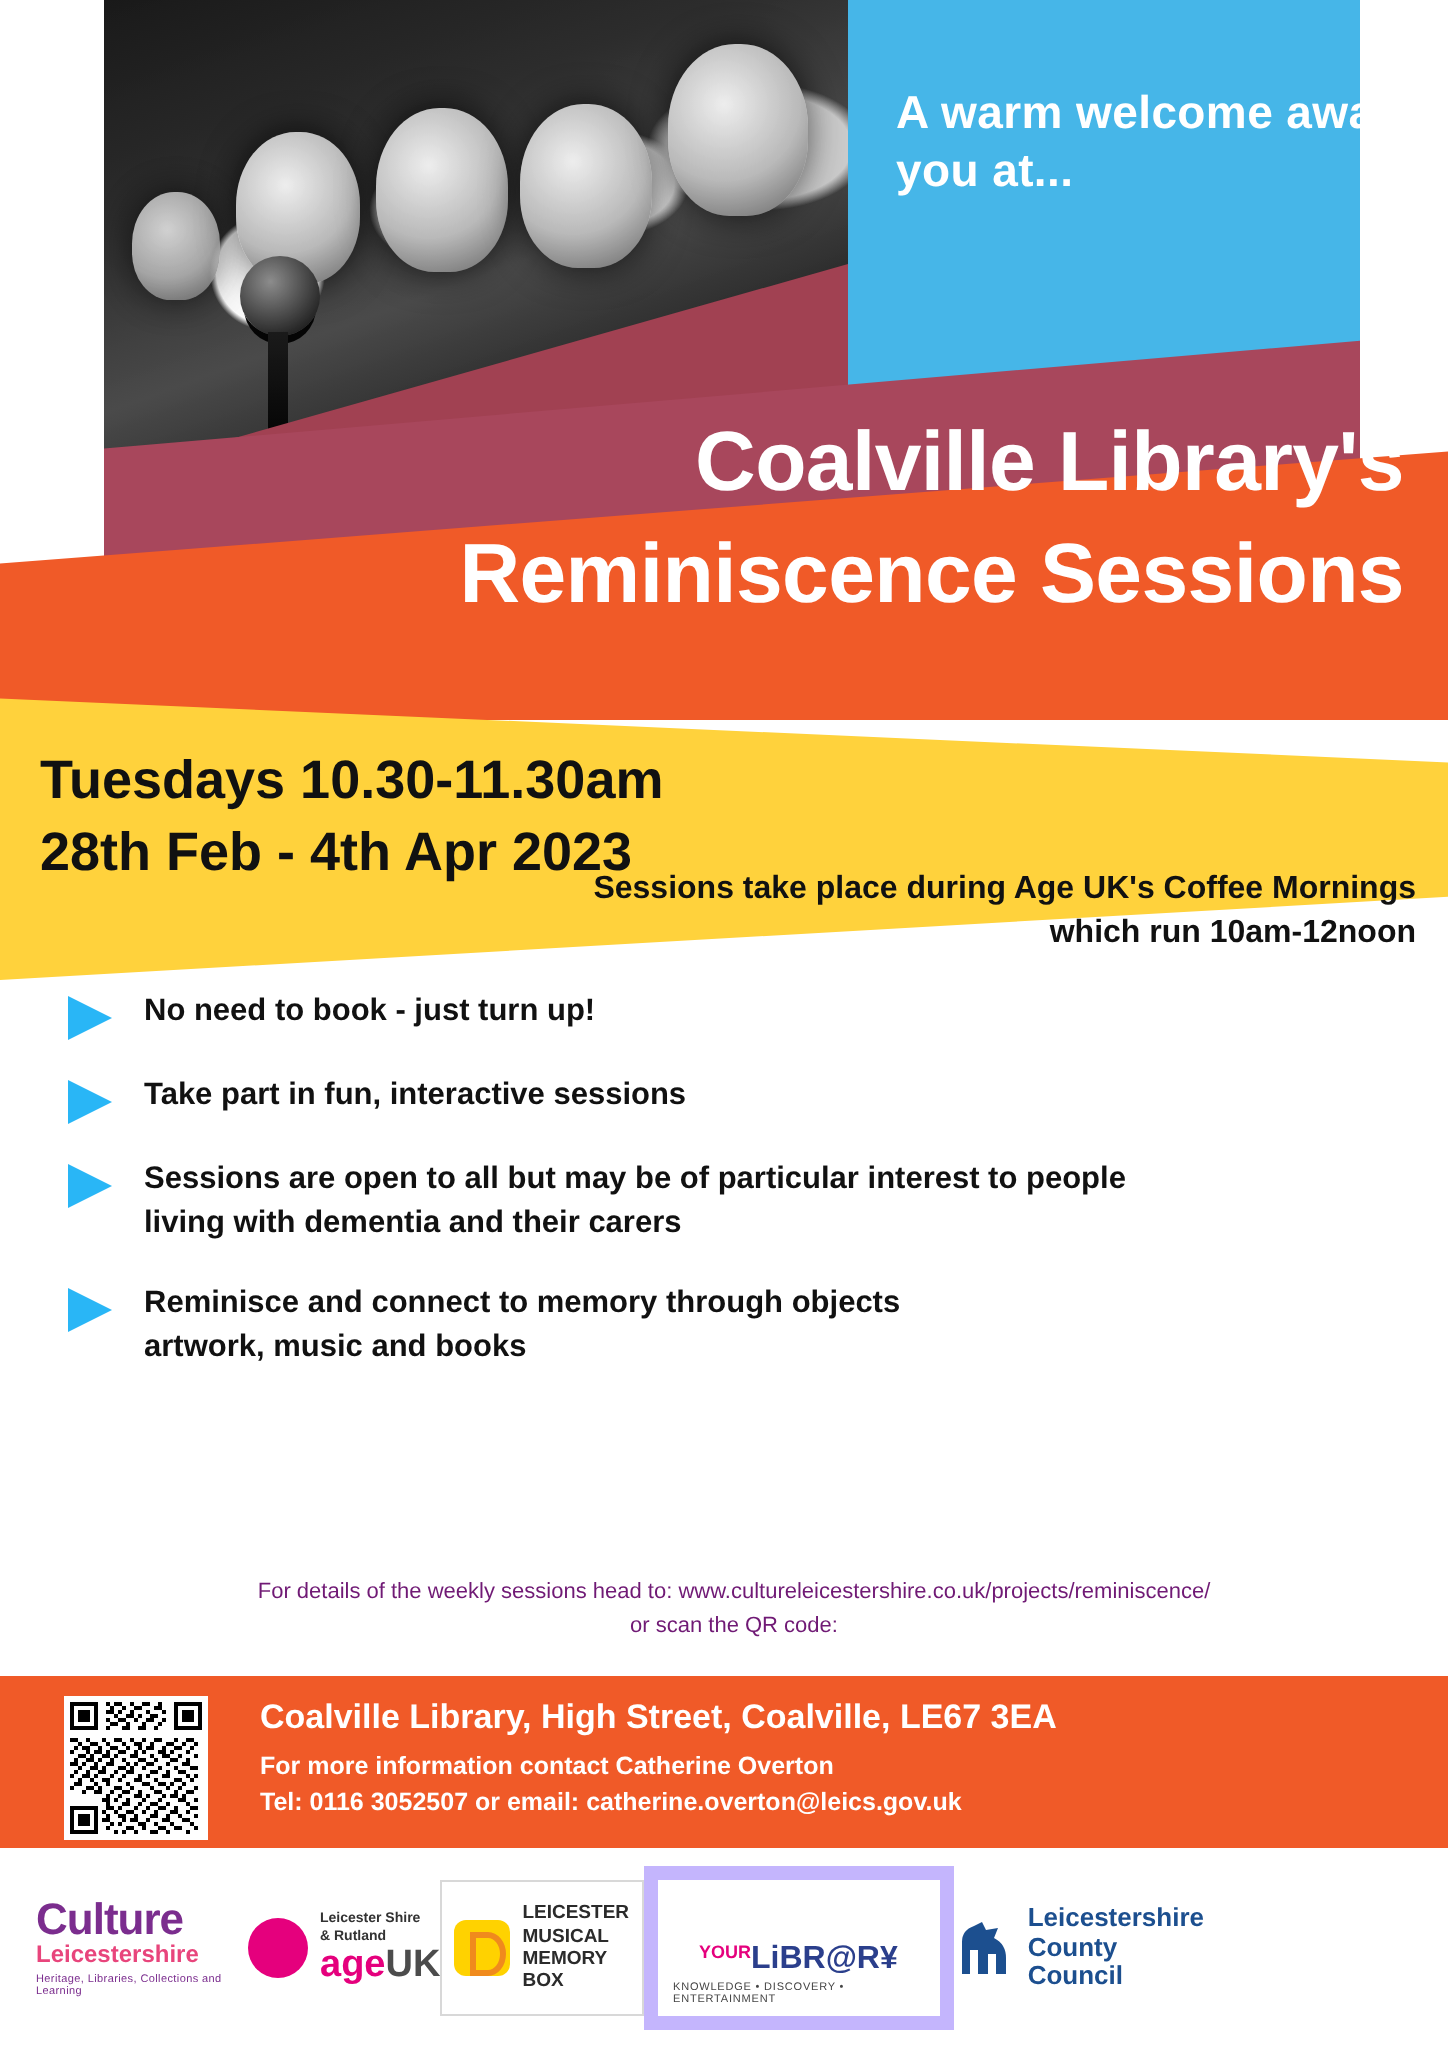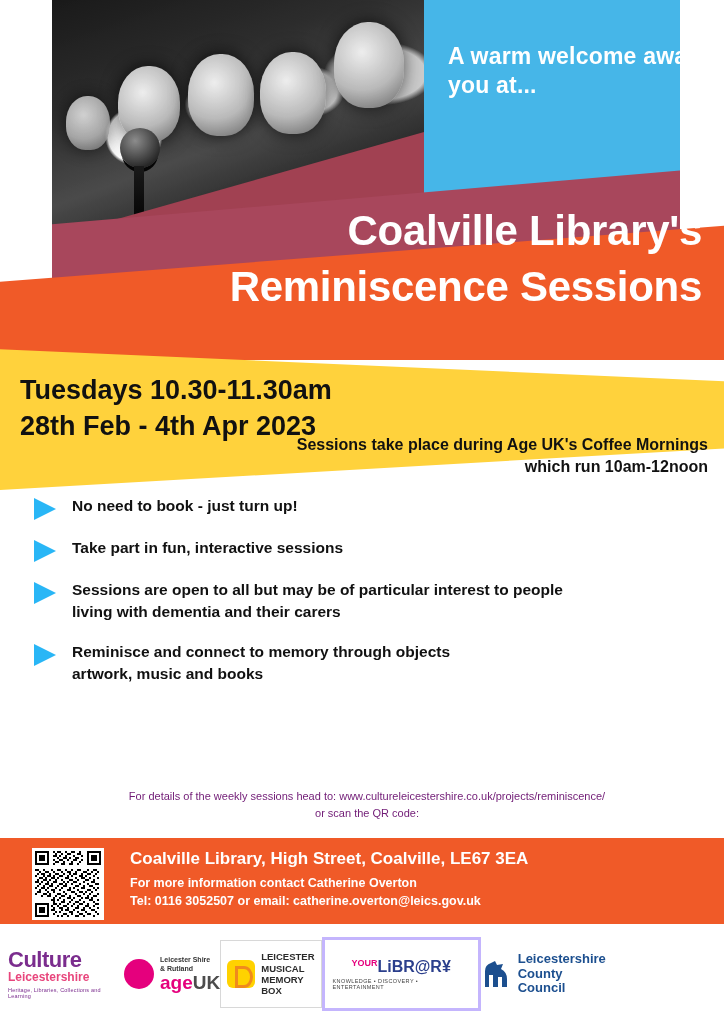--- a/index.html
+++ b/index.html
@@ -273,21 +273,21 @@
   .footer {
     position: absolute;
     left: 0;
     top: 924px;
     width: 620px;
     height: 100px;
     background: #ffffff;
     display: flex;
     align-items: center;
     justify-content: space-around;
-    padding: 0 8px;
+    padding: 0 18px;
     box-sizing: border-box;
   }
   .logo {
     display: flex;
     flex-direction: column;
     justify-content: center;
     height: 58px;
   }
   
   .logo-culture .l1 {
@@ -362,23 +362,24 @@
   }
   .mmb-txt {
     font-size: 9.5px;
     font-weight: bold;
     color: #2b2b2b;
     line-height: 1.2;
     white-space: pre-line;
   }
   
   .logo-lib {
-    border: 3px solid #c4b5fd;
+    border: 7px solid #c4b5fd;
     padding: 5px 8px;
     align-items: center;
+    justify-content: flex-end;
   }
   .lib-top {
     font-size: 16px;
     font-weight: bold;
     color: #2b3f8c;
     line-height: 1;
   }
   .lib-top .your {
     font-size: 9px;
     color: #e5007d;

